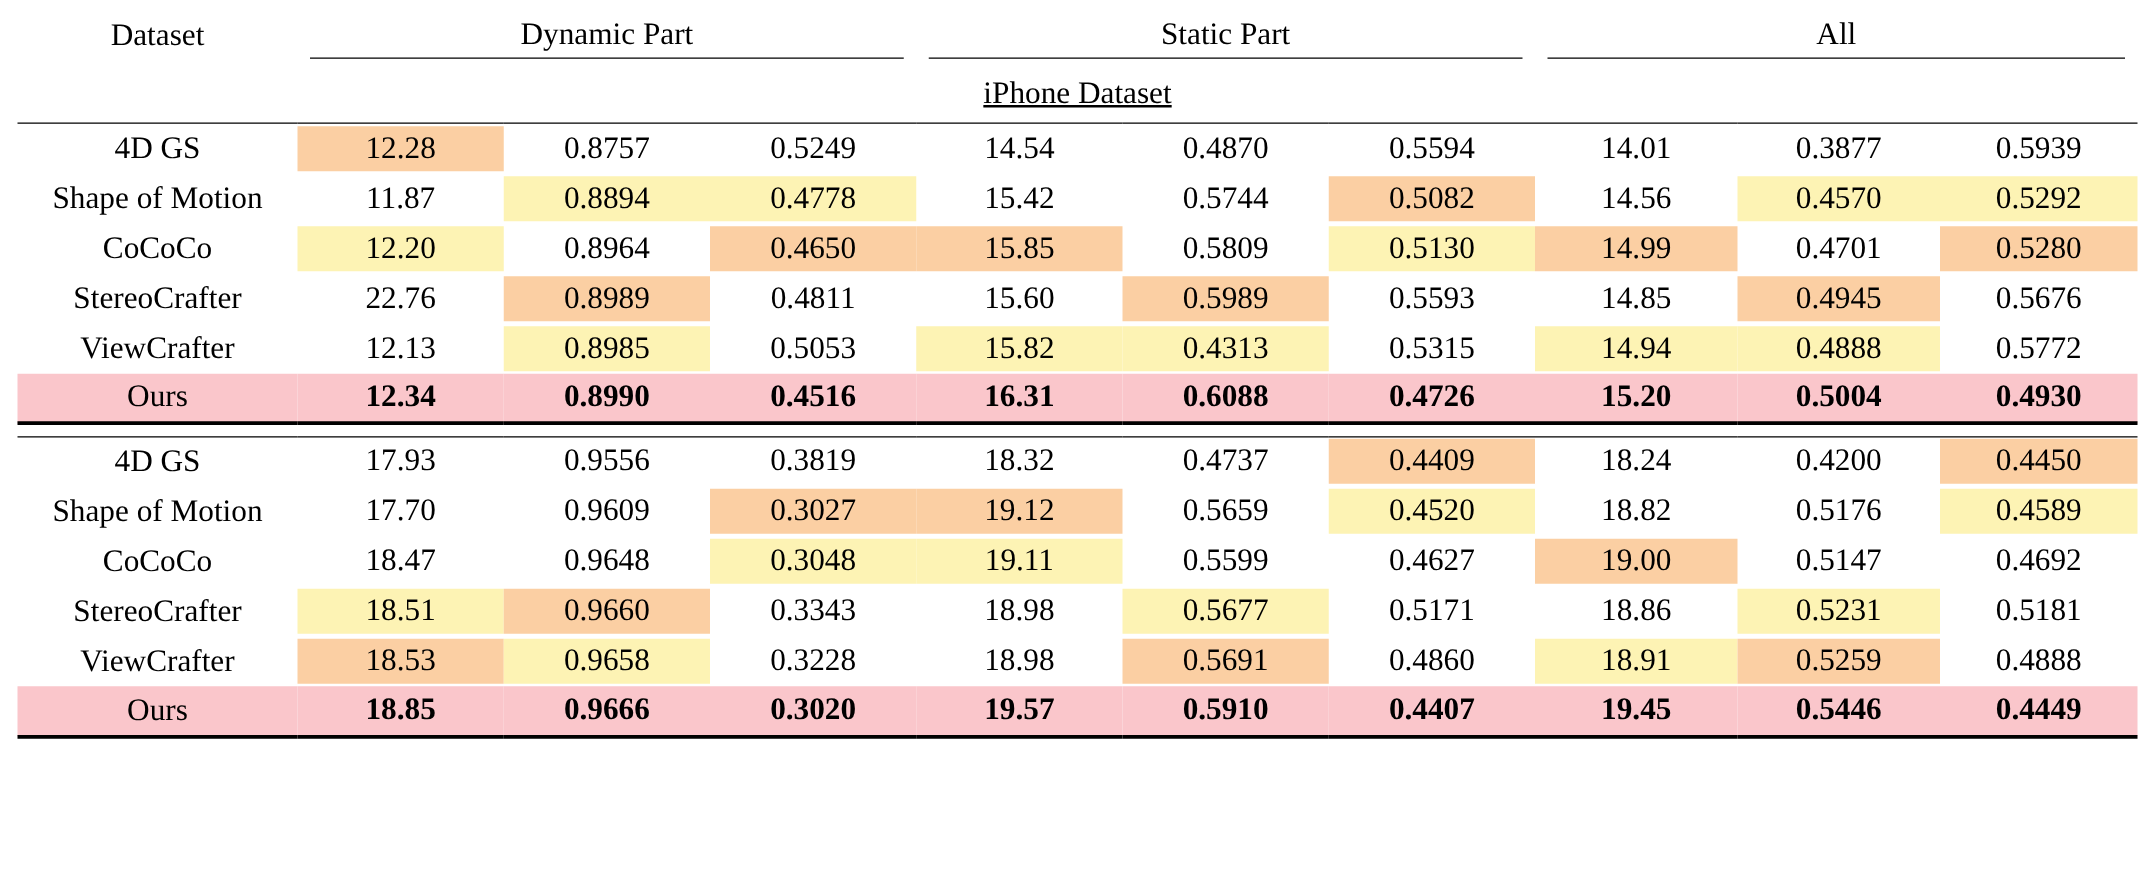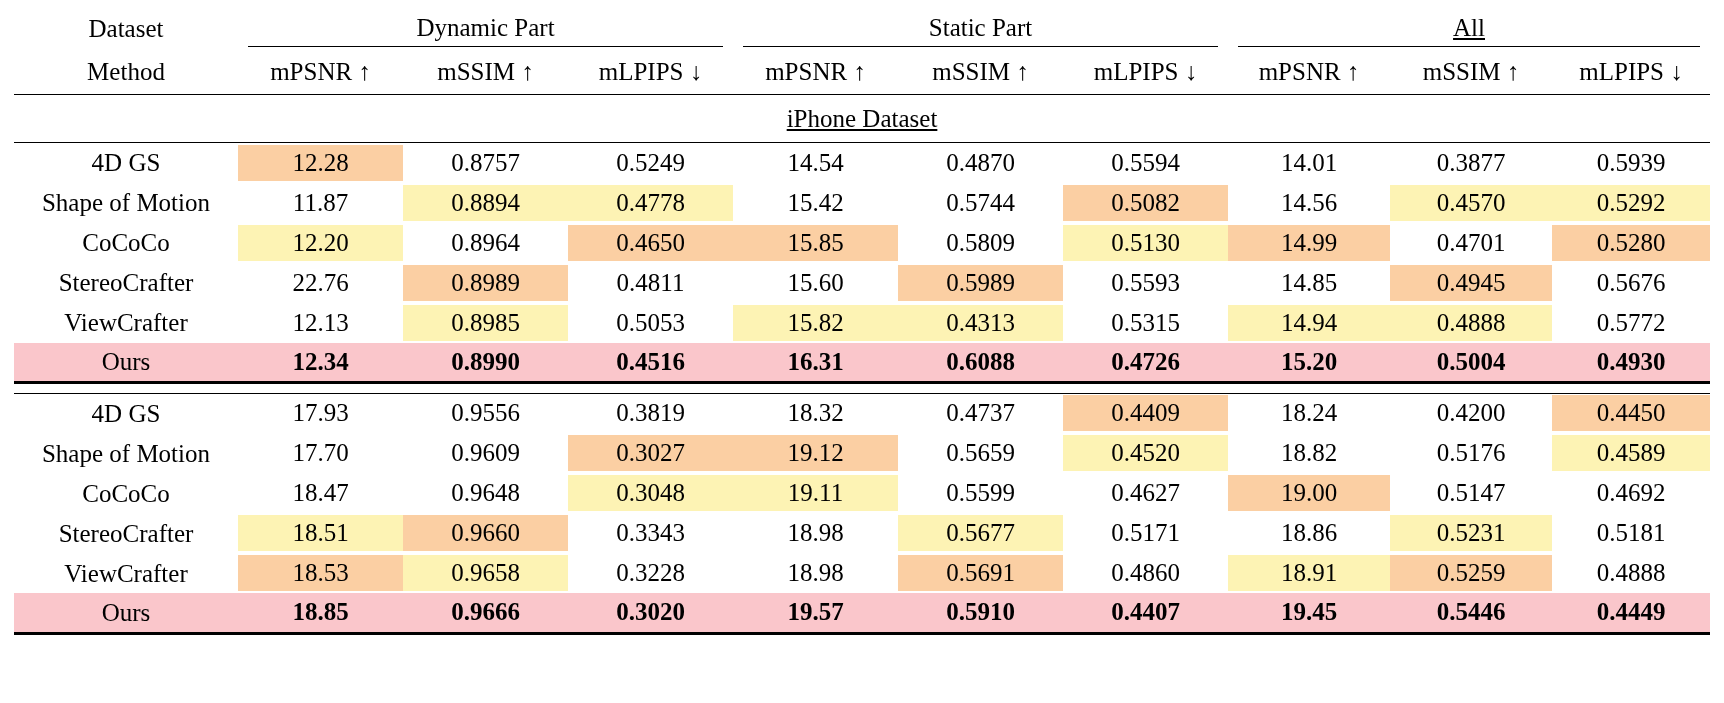--- a/index.html
+++ b/index.html
@@ -89,34 +89,22 @@
     <tbody id="tbody">
         <tr class="hrow rule-top">
           <th class="dataset-head">Dataset</th>
           <th class="grouphead" colspan="3">
             <span class="cell grouprule" style="margin:0 10px;">Dynamic Part</span>
           </th>
           <th class="grouphead" colspan="3">
             <span class="cell grouprule" style="margin:0 10px;">Static Part</span>
           </th>
           <th class="grouphead" colspan="3">
-            <span class="cell grouprule" style="margin:0 10px;text-decoration:underline;">All</span>
+            <span class="cell grouprule" style="margin:0 10px;">All</span>
           </th>
-        </tr>
-        <tr class="hrow rule-mid">
-          <td class="method">Method</td>
-          <td>mPSNR ↑</td>
-          <td>mSSIM ↑</td>
-          <td>mLPIPS ↓</td>
-          <td>mPSNR ↑</td>
-          <td>mSSIM ↑</td>
-          <td>mLPIPS ↓</td>
-          <td>mPSNR ↑</td>
-          <td>mSSIM ↑</td>
-          <td>mLPIPS ↓</td>
         </tr>
         <tr class="secrow">
           <td class="section" colspan="10">iPhone Dataset</td>
         </tr>
         <tr style="height:0" class="rule-mid">
           <td colspan="10"></td>
         </tr>
         <tr class="drow">
           <td class="method">4D GS</td>
           <td>

